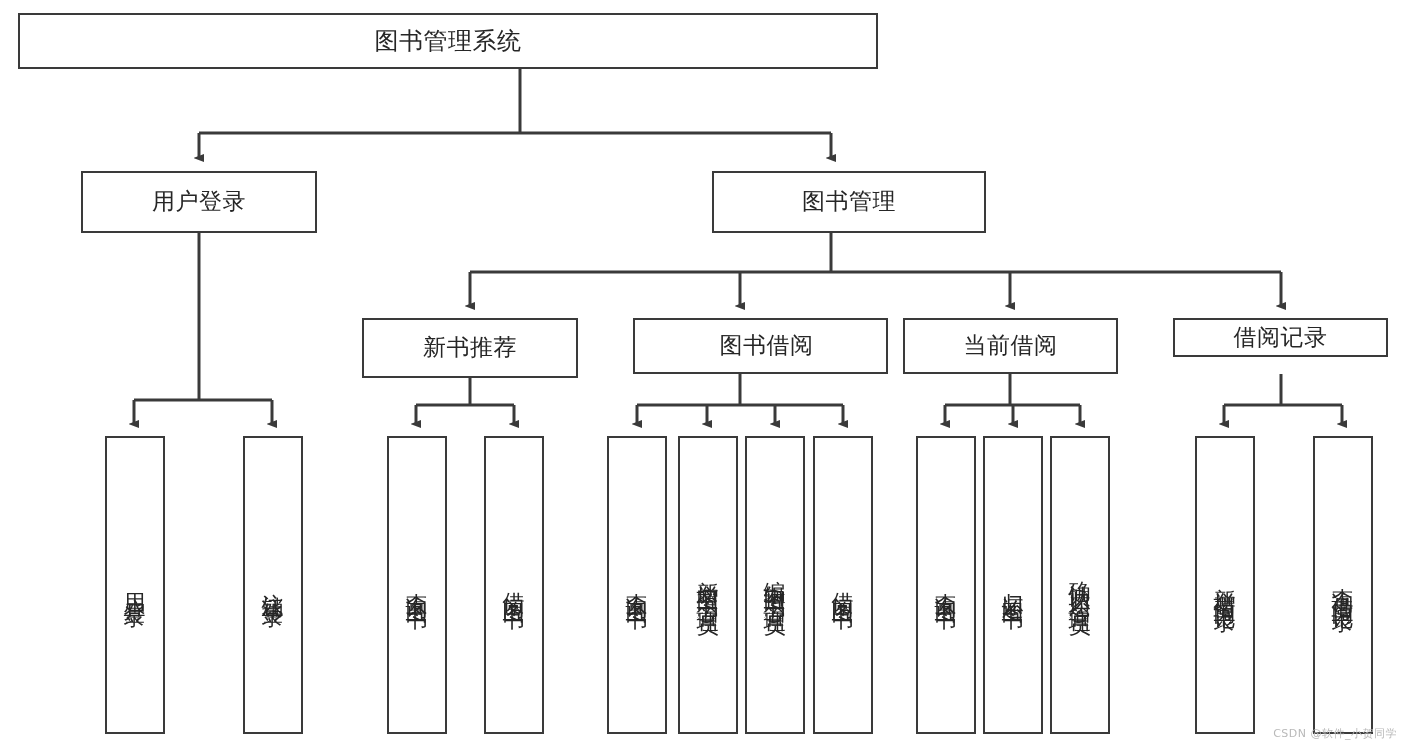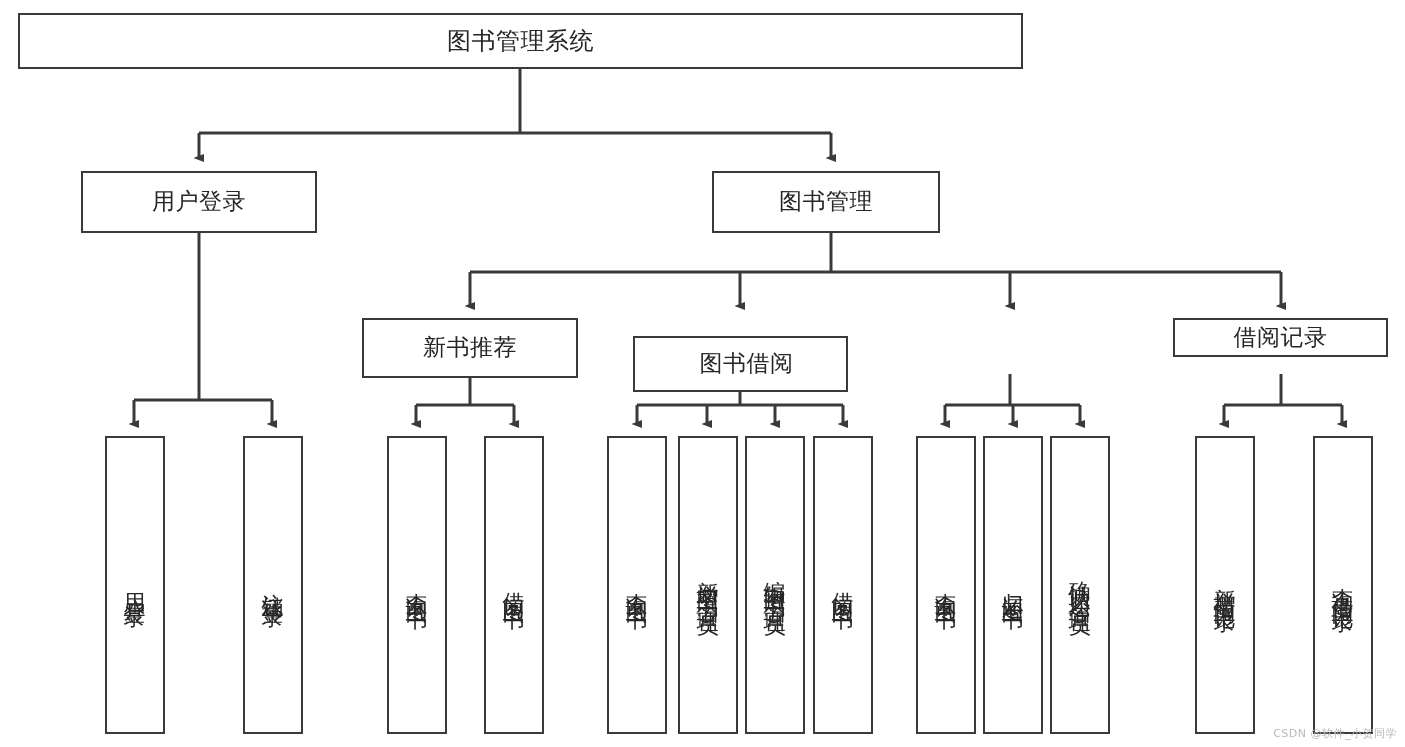--- a/index.html
+++ b/index.html
@@ -115,27 +115,28 @@
       <path d="M 1013 405 L 1013 424" marker-end="url(#arrow)"></path>
       <path d="M 1080 405 L 1080 424" marker-end="url(#arrow)"></path>
 
       <path d="M 1281 374 L 1281 405"></path>
       <path d="M 1224 405 L 1342 405"></path>
       <path d="M 1224 405 L 1224 424" marker-end="url(#arrow)"></path>
       <path d="M 1342 405 L 1342 424" marker-end="url(#arrow)"></path>
     </g>
   </svg>
 
-  <div class="node horiz root" style="left:18px; top:13px; width:1005px; height:56px;">图书管理系统</div>
+  <div class="node horiz root" style="left:18px; top:13px; width:860px; height:56px;">图书管理系统</div>
 
   <div class="node horiz" style="left:81px; top:171px; width:236px; height:62px;">用户登录</div>
-  <div class="node horiz" style="left:712px; top:171px; width:228px; height:62px;">图书管理</div>
+  <div class="node horiz" style="left:712px; top:171px; width:274px; height:62px;">图书管理</div>
 
   <div class="node horiz" style="left:362px; top:318px; width:216px; height:60px;">新书推荐</div>
-  <div class="node horiz" style="left:633px; top:336px; width:215px; height:56px;padding-left:12px;">图书借阅</div>
+  <div class="node horiz" style="left:633px; top:318px; width:255px; height:56px;padding-left:12px;">图书借阅</div>
+  <div class="node horiz" style="left:903px; top:318px; width:215px; height:56px;">当前借阅</div>
   <div class="node horiz" style="left:1173px; top:318px; width:215px; height:39px;">借阅记录</div>
 
   <div class="node vert" style="left:105px; top:436px; width:60px; height:298px;">用户登录</div>
   <div class="node vert" style="left:243px; top:436px; width:60px; height:298px;">注销登录</div>
 
   <div class="node vert" style="left:387px; top:436px; width:60px; height:298px;">查询图书</div>
   <div class="node vert" style="left:484px; top:436px; width:60px; height:298px;">借阅图书</div>
 
   <div class="node vert" style="left:607px; top:436px; width:60px; height:298px;">查询图书</div>
   <div class="node vert" style="left:678px; top:436px; width:60px; height:298px;">新增图书（管理员）</div>

